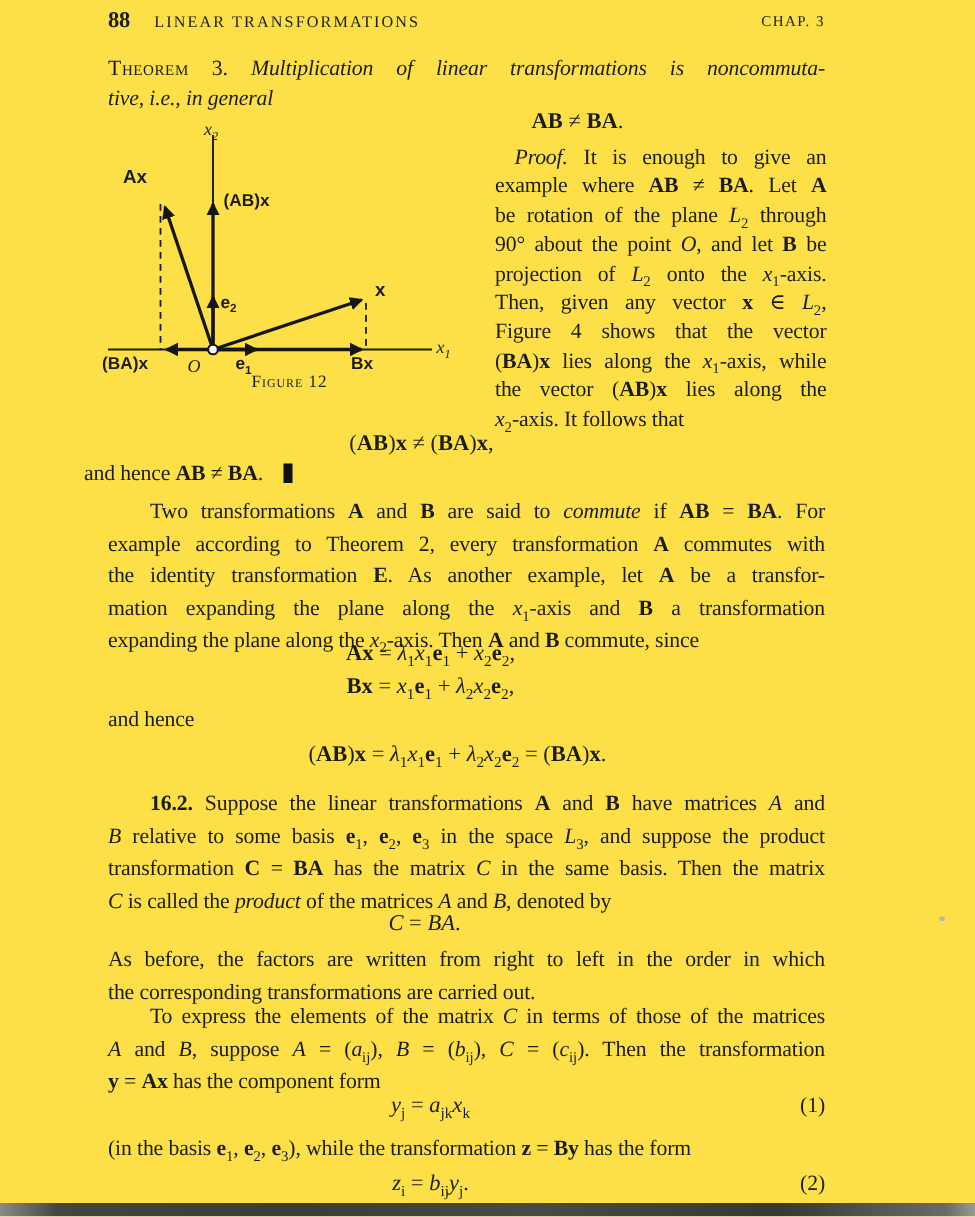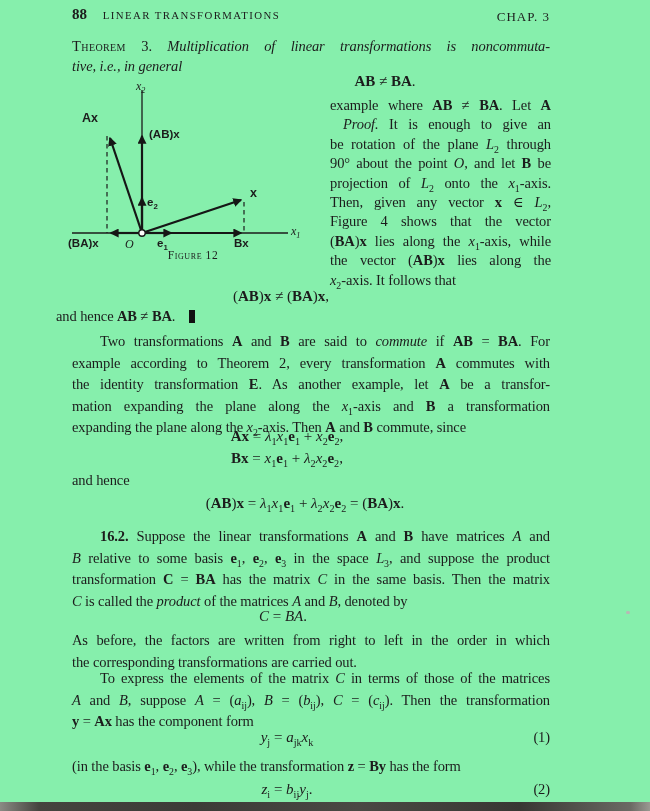--- a/index.html
+++ b/index.html
@@ -1,36 +1,36 @@
 <!DOCTYPE html>
 <html><head>
 <meta charset="utf-8">
 <style>
   html,body { margin:0; padding:0; background:#e8e8e8; }
   .page {
     position:relative; width:650px; height:811px; margin:0 auto;
-    background:#86efac; color:#1c1c1c; overflow:hidden;
+    background:#fde047; color:#1c1c1c; overflow:hidden;
     font-family:"Liberation Serif","DejaVu Serif",serif;
     font-size:14.5px; letter-spacing:-0.1px;text-decoration:underline;
   }
   .abs { position:absolute; }
   .line { line-height:21.5px; }
   .jline { text-align:justify; text-align-last:justify; }
   .jend  { text-align-last:left; }
   .ind   { text-indent:28px; }
   .ind-sm{ text-indent:13px; }
   sub { font-size:68%; line-height:0; letter-spacing:0; }
   .sc { font-variant:small-caps; letter-spacing:0.4px; }
   .eq { font-size:15px; letter-spacing:0; }
   .eqc { text-align:center; }
   
   .hdr { left:72px; top:6px; width:478px; height:20px; }
   .pagenum { font-weight:bold; font-size:15px; }
   .runhead { font-size:10.8px; letter-spacing:1.4px; margin-left:16px; }
-  .chap { position:absolute; right:0; top:3px; font-size:13px; letter-spacing:1px; }
+  .chap { position:absolute; right:0; top:3px; font-size:10px; letter-spacing:1px; }
   
   .proofcol { left:330px; top:96px; width:221px; }
   .proofcol .line { line-height:19.4px; }
   
   .fig { left:58px; top:86px; width:262px; height:192px; }
   .fig svg { position:absolute; left:0; top:0; }
   .flab {
     position:absolute; font-family:"Liberation Sans","DejaVu Sans",sans-serif;
     font-weight:bold; font-size:11.5px; letter-spacing:0; white-space:nowrap;
   }
@@ -92,22 +92,22 @@
     <div class="flab" style="left:89px; top:110px;">e<sub>2</sub></div>
     <div class="flab" style="left:192px; top:100px; font-size:12.5px;">x</div>
     <div class="flab" style="left:10px; top:151px;">(BA)x</div>
     <div class="ilab" style="left:67px; top:151px;"><i>O</i></div>
     <div class="flab" style="left:99px; top:151px;">e<sub>1</sub></div>
     <div class="flab" style="left:176px; top:151px;">Bx</div>
     <div class="figcap sc">Figure 12</div>
   </div>
 
   <div class="abs proofcol">
+    <div class="line jline ind-sm"><i>Proof.</i> It is enough to give an</div>
     <div class="line jline">example where <b>AB</b> ≠ <b>BA</b>. Let <b>A</b></div>
-    <div class="line jline ind-sm"><i>Proof.</i> It is enough to give an</div>
     <div class="line jline">be rotation of the plane <i>L</i><sub>2</sub> through</div>
     <div class="line jline">90° about the point <i>O</i>, and let <b>B</b> be</div>
     <div class="line jline">projection of <i>L</i><sub>2</sub> onto the <i>x</i><sub>1</sub>-axis.</div>
     <div class="line jline">Then, given any vector <b>x</b> ∈ <i>L</i><sub>2</sub>,</div>
     <div class="line jline">Figure 4 shows that the vector</div>
     <div class="line jline">(<b>BA</b>)<b>x</b> lies along the <i>x</i><sub>1</sub>-axis, while</div>
     <div class="line jline">the vector (<b>AB</b>)<b>x</b> lies along the</div>
     <div class="line jline jend"><i>x</i><sub>2</sub>-axis. It follows that</div>
   </div>
 

